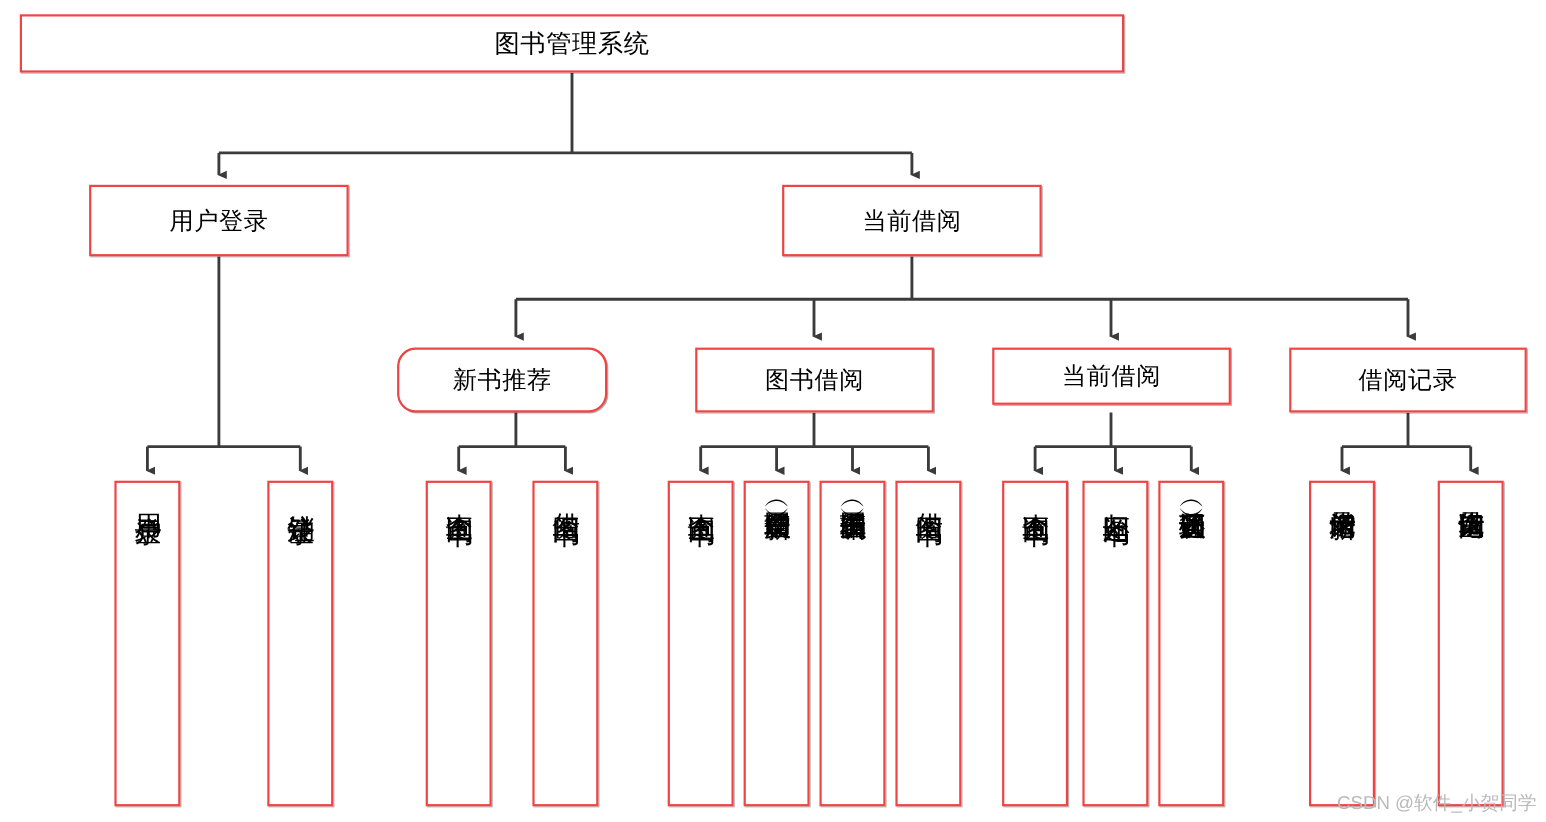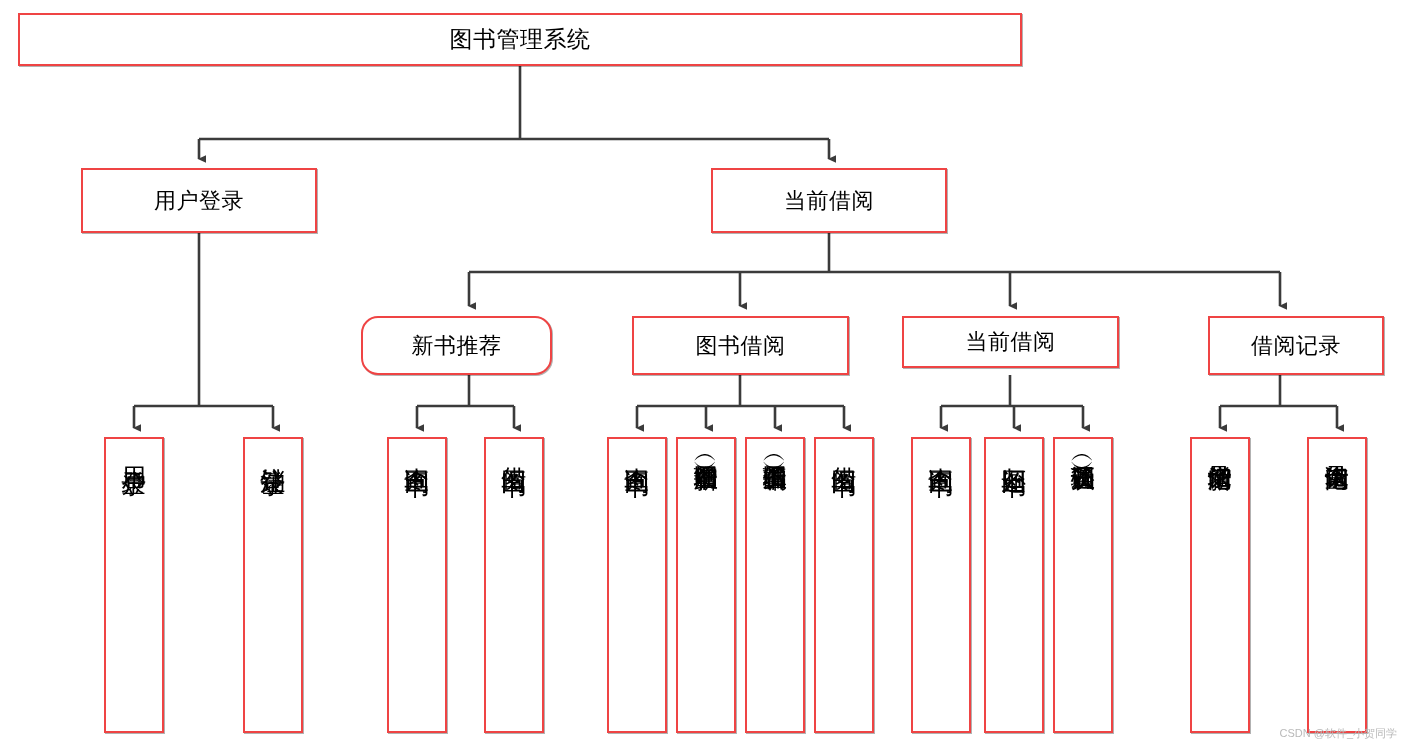--- a/index.html
+++ b/index.html
@@ -64,21 +64,21 @@
     white-space: nowrap;
   }
   .node.vertical.tight .label {
     font-size: 24px;
     letter-spacing: 0px;
   }
   .watermark {
     position: absolute;
     right: 8px;
     bottom: 6px;
-    font-size: 11px;
+    font-size: 17px;
     color: #b9b9b9;
     white-space: nowrap;
     z-index: 5;
     font-family: "Liberation Sans", "DejaVu Sans", sans-serif;
   }
 </style>
 </head>
 <body>
 
 <div id="canvas">
@@ -147,21 +147,21 @@
 
   <div class="node horizontal" style="left: 361px; top: 316px; width: 191px; height: 59px; border-radius: 17px;">
     <span class="label">新书推荐</span>
   </div>
   <div class="node horizontal" style="left: 632px; top: 316px; width: 217px; height: 59px; text-align: center;">
     <span class="label">图书借阅</span>
   </div>
   <div class="node horizontal" style="left: 902px; top: 316px; width: 217px; height: 52px;">
     <span class="label">当前借阅</span>
   </div>
-  <div class="node horizontal" style="left: 1208px; top: 316px; width: 176px; height: 59px;">
+  <div class="node horizontal" style="left: 1172px; top: 316px; width: 216px; height: 59px;">
     <span class="label">借阅记录</span>
   </div>
 
   <div class="node vertical" style="left: 104px; top: 437px; width: 60px; height: 296px;">
     <span class="label">用户登录</span>
   </div>
   <div class="node vertical" style="left: 243px; top: 437px; width: 60px; height: 296px;">
     <span class="label">注销登录</span>
   </div>
   <div class="node vertical" style="left: 387px; top: 437px; width: 60px; height: 296px;">

